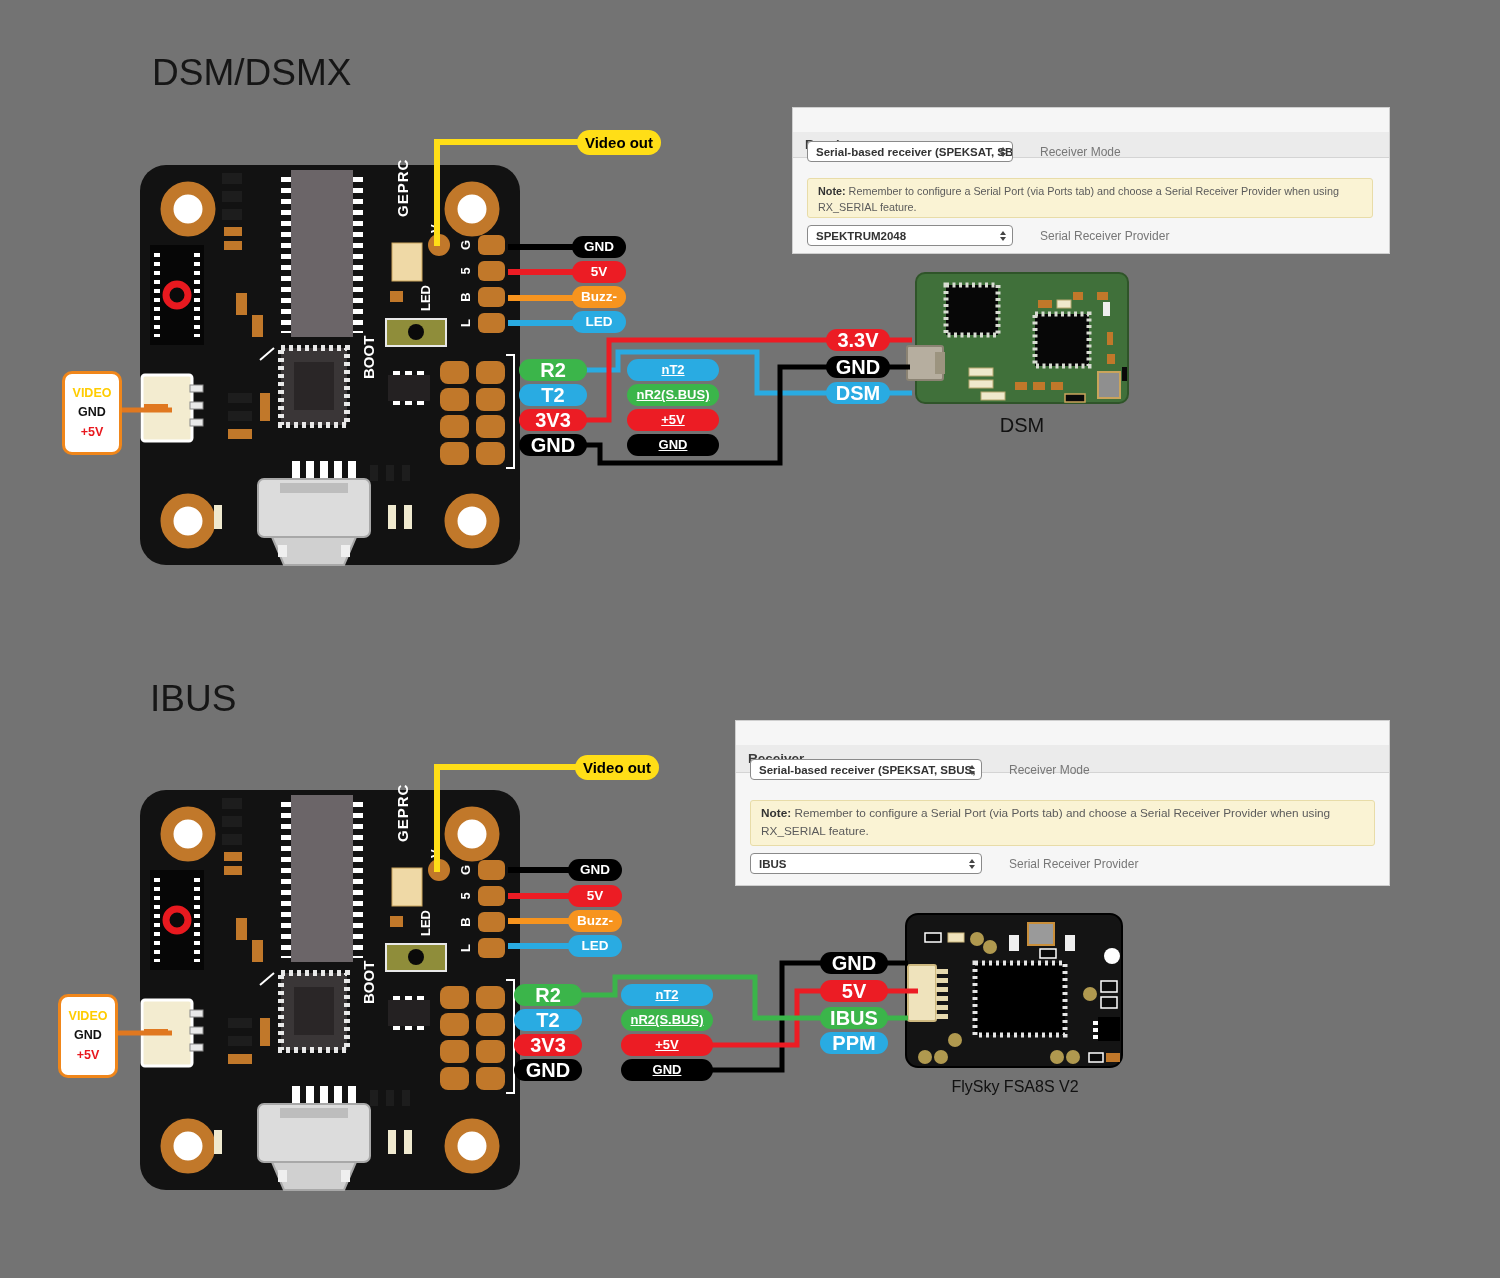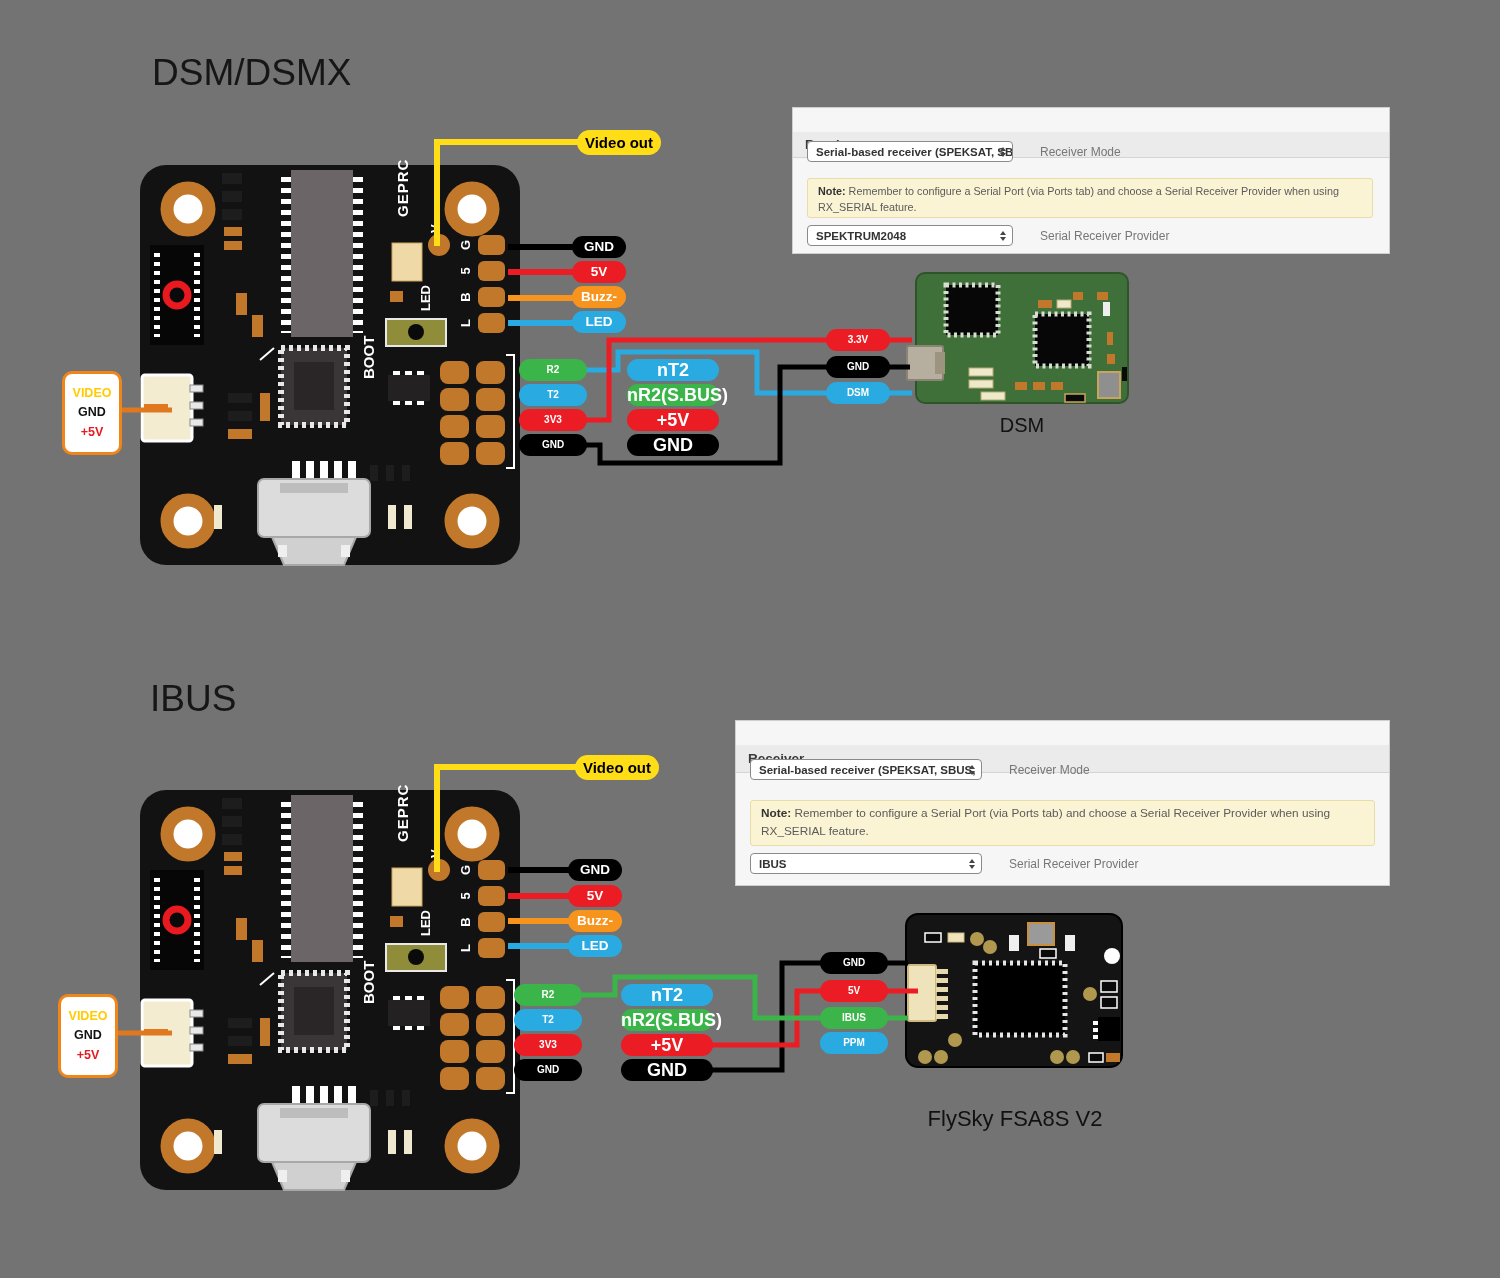--- a/index.html
+++ b/index.html
@@ -5,23 +5,23 @@
   html,body{margin:0;padding:0;background:#fff;}
   .stage{position:relative;width:1500px;height:1278px;background:#737373;overflow:hidden;
          font-family:"Liberation Sans",sans-serif;}
   
   .sec-title{position:absolute;font-size:37px;color:#161616;letter-spacing:0;z-index:3;}
   
   .wires{position:absolute;left:0;top:0;z-index:2;pointer-events:none;}
   .board-svg,.rx-svg{position:absolute;z-index:1;overflow:visible;}
   
   .pill{position:absolute;height:22px;line-height:22px;border-radius:12px;color:#fff;
-        font-weight:bold;font-size:10px;text-align:center;z-index:3;white-space:nowrap;}
+        font-weight:bold;font-size:20px;text-align:center;z-index:3;white-space:nowrap;}
   .pill.small{font-size:13.5px;}
-  .pill.wide{font-size:18px;}
+  .pill.wide{font-size:13px;text-decoration:underline;}
   .pill.green{background:#3BB54A;} .pill.blue{background:#29ABE2;}
   .pill.red{background:#EC1C24;}  .pill.black{background:#000000;}
   .pill.orange{background:#F7941E;}
   .pill.yellow{background:#FFDE17;color:#000;height:25px;line-height:25px;font-size:15px;border-radius:13px;}
   
   .vbox{position:absolute;width:54px;height:78px;border:3px solid #F0861A;border-radius:10px;
         background:#fff;z-index:3;text-align:center;font-weight:bold;font-size:12.5px;
         display:flex;flex-direction:column;justify-content:center;line-height:1.55;}
   .vbox .v1{color:#FFCC00;} .vbox .v2{color:#111;} .vbox .v3{color:#E8191F;}
   
@@ -438,21 +438,21 @@
     <rect x="196" y="84" width="16" height="11" fill="#0a0a0a" stroke="#fff" stroke-width="1.5"></rect>
     <g fill="#fff">
         <rect x="188" y="108" width="5" height="4"></rect>
         <rect x="188" y="115" width="5" height="4"></rect>
         <rect x="188" y="122" width="5" height="4"></rect>
       </g>
     <rect x="193" y="104" width="22" height="24" fill="#000"></rect>
     <rect x="184" y="140" width="14" height="9" fill="#0a0a0a" stroke="#fff" stroke-width="1.5"></rect>
     <rect x="201" y="140" width="14" height="9" fill="#C1782A"></rect>
   </svg>
-  <div class="rx-caption" style="left:890px;top:1106px;width:250px;font-size:22px;">FlySky FSA8S V2</div>
+  <div class="rx-caption" style="left:890px;top:1078px;width:250px;font-size:16px;">FlySky FSA8S V2</div>
 
   <div class="panel" style="left:735px;top:720px;width:655px;height:166px;">
     <div class="panel-header" style="height:27px;">
       <span style="font-size:13.5px;line-height:27px;">Receiver</span>
     </div>
     <div class="panel-row" style="top:38px;">
       <div class="select" style="width:232px;">
         <span>Serial-based receiver (SPEKSAT, SBUS,</span>
         <span class="updown">
             <i class="tu"></i>

